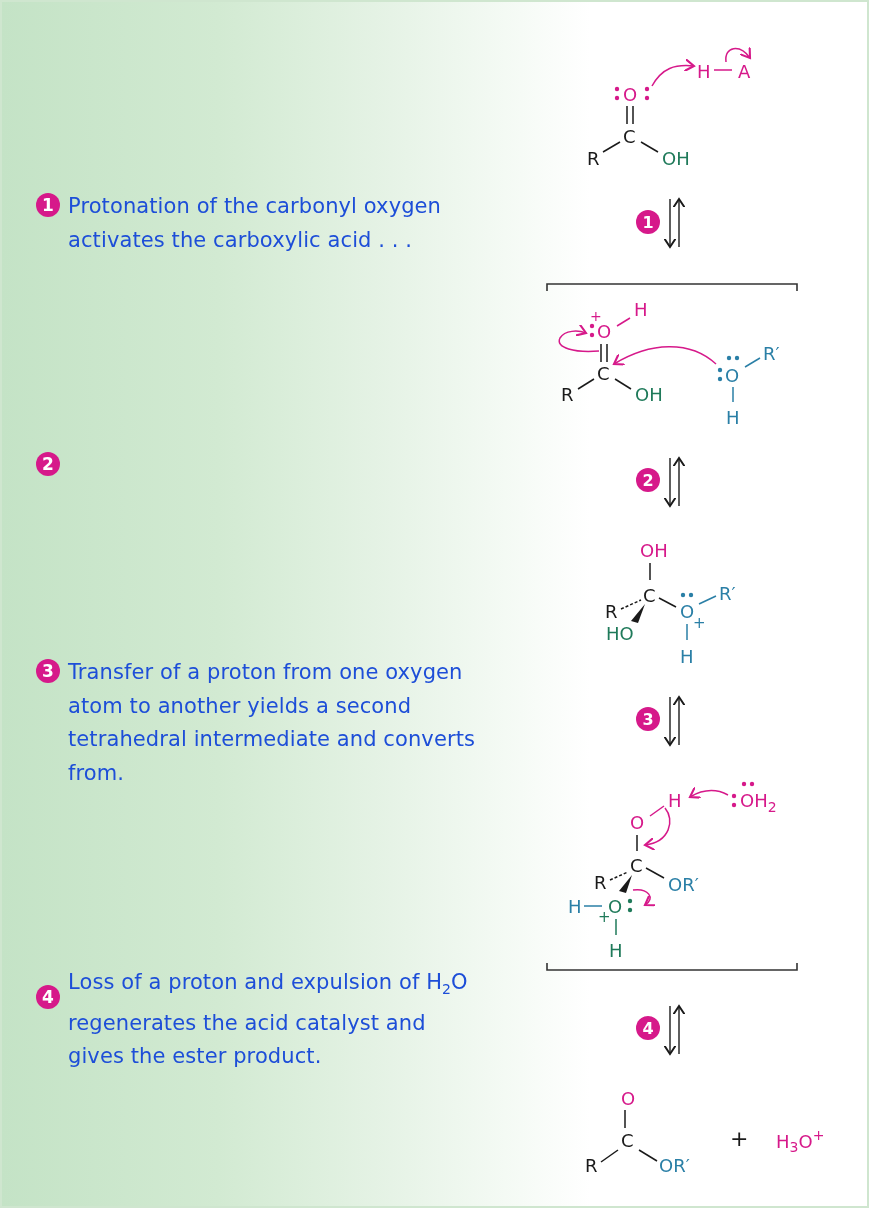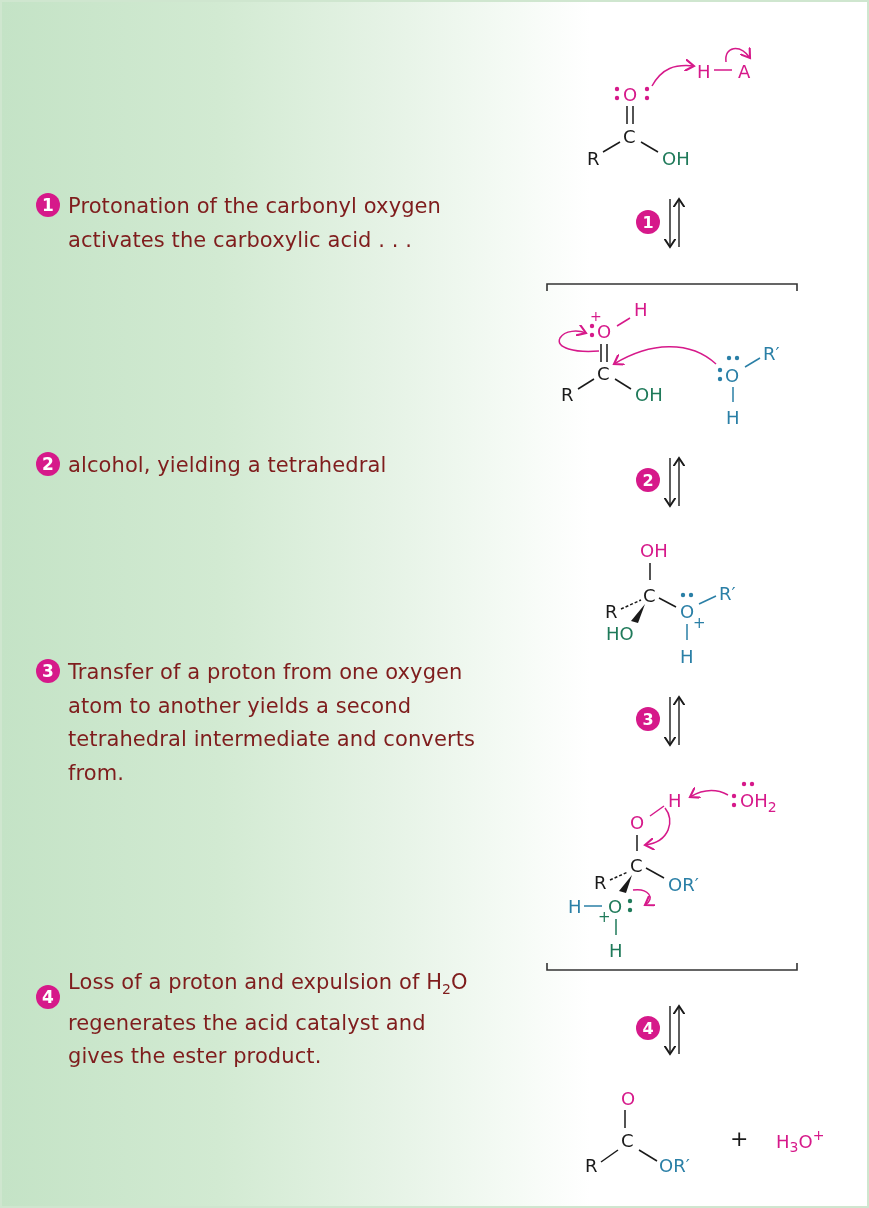--- a/index.html
+++ b/index.html
@@ -8,21 +8,21 @@
       background: #ffffff;
       font-family: "DejaVu Sans", sans-serif;
     }
     .frame {
       position: absolute; left: 0; top: 0; width: 865px; height: 1204px;
       border: 2px solid #cfe6cf;
       background: linear-gradient(to right, #c4e3c6 0%, #d2ead2 25%, #e6f3e6 45%, #f6fbf6 60%, #ffffff 68%, #ffffff 100%);
     }
     .step-text {
       position: absolute; left: 68px;
-      font-size: 21px; line-height: 33.5px; color: #7f1d1d;
+      font-size: 21px; line-height: 33.5px; color: #1d4ed8;
       letter-spacing: 0.1px;
     }
     .badge {
       position: absolute; width: 24px; height: 24px; border-radius: 50%;
       background: #d6198a; color: #fff; font-weight: bold; font-size: 17px;
       line-height: 24px; text-align: center;
       font-family: "DejaVu Sans", sans-serif;
     }
     .badge.left { left: 36px; }
     svg text { font-family: "DejaVu Sans", sans-serif; }
@@ -34,21 +34,20 @@
 <div class="frame"></div>
 
 <div class="badge left" style="top:193px;">1</div>
 <div class="step-text" style="top:190px;">
   <div>Protonation of the carbonyl oxygen</div>
   <div>activates the carboxylic acid . . .</div>
 </div>
 
 <div class="badge left" style="top:452px;">2</div>
 <div class="step-text" style="top:449px;">
-  <div>alcohol, yielding a tetrahedral</div>
 </div>
 
 <div class="badge left" style="top:659px;">3</div>
 <div class="step-text" style="top:656px;">
   <div>Transfer of a proton from one oxygen</div>
   <div>atom to another yields a second</div>
   <div>tetrahedral intermediate and converts</div>
   <div>from.</div>
 </div>
 

